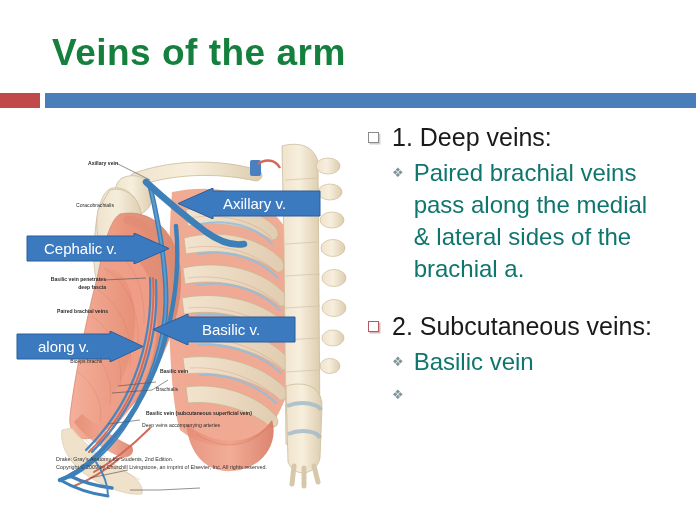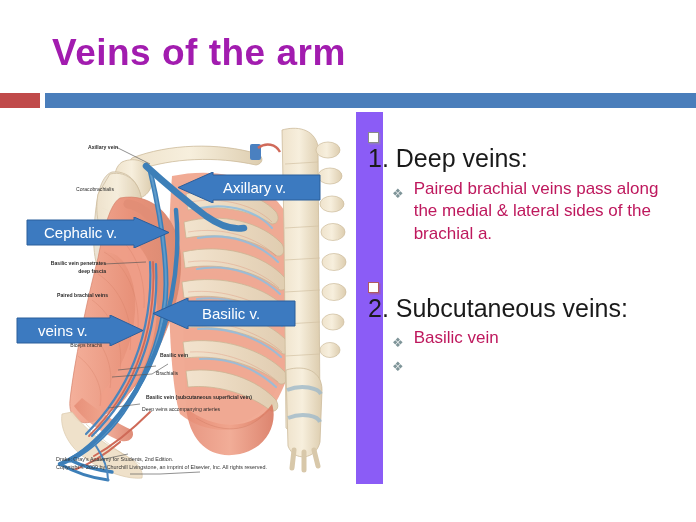--- a/index.html
+++ b/index.html
@@ -9,40 +9,39 @@
     font-family:"Liberation Sans", sans-serif;
     overflow:hidden;
     position:relative;
   }
   .slide{position:relative;width:696px;height:522px;background:#fff;overflow:hidden;}
 
   
   .title{
     position:absolute;left:52px;top:32px;
     font-size:37px;font-weight:bold;
-    color:#a21caf;
+    color:#15803d;
     letter-spacing:0.5px;
     white-space:nowrap;
   }
   
   .bar-red{
     position:absolute;left:0;top:93px;width:40px;height:15px;
     background:#C04A4A;
   }
   .bar-blue{
     position:absolute;left:45px;top:93px;width:651px;height:15px;
     background:#4A7EBB;
   }
 
   
   .figure{
-    position:absolute;left:0px;top:112px;width:356px;height:372px;
-    background:#8b5cf6;
+    position:absolute;left:0px;top:128px;width:356px;height:372px;
+    background:#3b82f6;
     overflow:hidden;
-    padding-left:27px;
   }
   .figsvg{position:absolute;left:0;top:0;}
 
   
   .anno{
     position:absolute;
     font-size:5.1px;
     color:#2b2b2b;
     font-family:"Liberation Sans", sans-serif;
     white-space:nowrap;
@@ -71,21 +70,20 @@
     white-space:nowrap;
   }
 
   
   .content{
     position:absolute;left:368px;top:122px;width:320px;
   }
   .lvl1{
     display:flex;align-items:flex-start;
     margin-bottom:4px;
-    flex-direction:column;
   }
   .sq{
     width:9px;height:9px;
     border:1.7px solid #8a8a8a;
     background:#fff;
     margin-top:10px;margin-right:13px;flex:0 0 auto;
     box-shadow:1.5px 1.5px 0 rgba(150,150,150,0.45);
   }
   .sq.red{border-color:#B05B60;box-shadow:1.5px 1.5px 0 rgba(176,91,96,0.45);}
   .lvl1 .txt{
@@ -93,21 +91,21 @@
   }
   .lvl2{
     display:flex;align-items:flex-start;
     margin-left:24px;margin-bottom:1px;
   }
   .dia{
     flex:0 0 auto;margin-top:9px;margin-right:10px;
     color:#7f9599;font-size:13px;line-height:1;
   }
   .lvl2 .txt{
-    font-size:17px;color:#be185d;line-height:1.34;
+    font-size:24px;color:#0f766e;line-height:1.34;
     max-width:250px;
   }
   .group2{margin-top:26px;}
 </style>
 </head>
 <body>
 
 <div class="slide">
 
   <div class="title">Veins of the arm</div>
@@ -336,21 +334,21 @@
       <svg width="144" height="31" viewBox="0 0 144 31">
         <path d="M36,3 L143,3 L143,28 L36,28 L36,31 L1,15.5 L36,0 Z" fill="#3C7AC0" stroke="#2A5E9B" stroke-width="1"></path>
       </svg>
       <span class="lbl">Basilic v.</span>
     </div>
 
     <div class="callout" style="left:16px;top:203px;width:128px;height:31px;padding-left:22px;box-sizing:border-box;">
       <svg width="128" height="31" viewBox="0 0 128 31">
         <path d="M94,3 L1,3 L1,28 L94,28 L94,31 L127,15.5 L94,0 Z" fill="#3C7AC0" stroke="#2A5E9B" stroke-width="1"></path>
       </svg>
-      <span class="lbl">veins  v.</span>
+      <span class="lbl">along  v.</span>
     </div>
   </div>
 
   <div class="credit">
     <div>Drake: Gray's Anatomy for Students, 2nd Edition.</div>
     <div>Copyright © 2009 by Churchill Livingstone, an imprint of Elsevier, Inc. All rights reserved.</div>
   </div>
 
   <div class="content">
 

